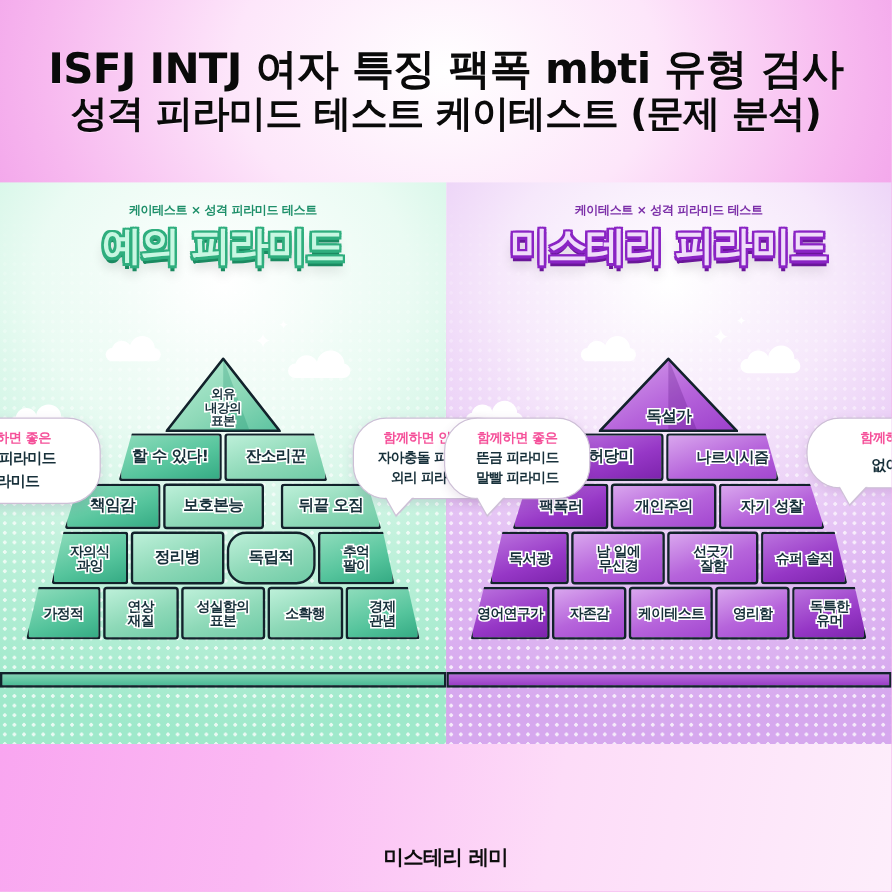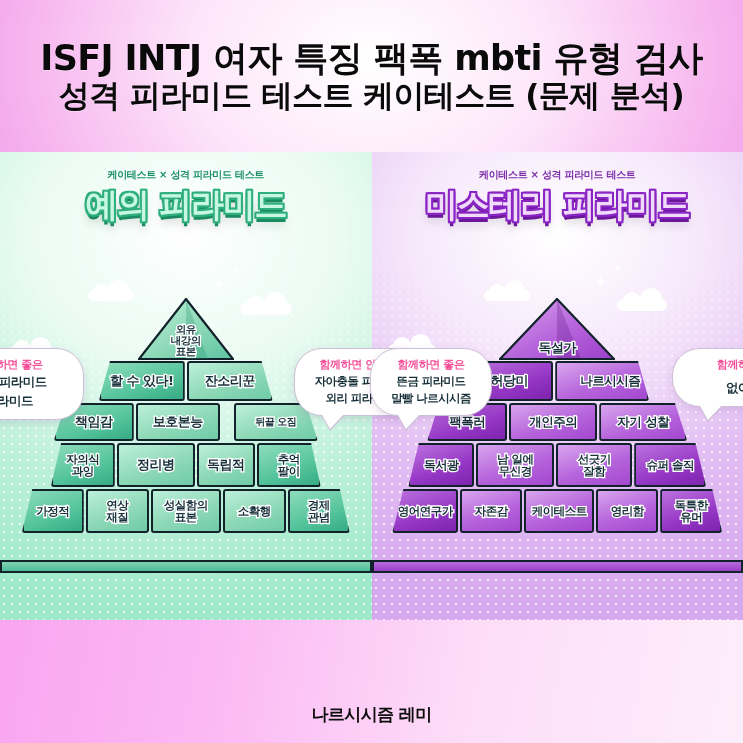--- a/index.html
+++ b/index.html
@@ -220,33 +220,33 @@
         </div>
       </div>
 
       <div class="tier" style="height:38px; margin-top:2px;">
         <div class="brick dark" style="width:80px; font-size:13px; clip-path:polygon(15% 0,100% 0,100% 100%,0 100%);">
           <span>책임감</span>
         </div>
         <div class="brick" style="width:84px; font-size:13px; margin-left:2px;">
           <span>보호본능</span>
         </div>
-        <div class="brick" style="width:84px; font-size:10px; margin-left:14px; clip-path:polygon(0 0,86% 0,100% 100%,0 100%);">
+        <div class="brick" style="width:84px; font-size:13px; margin-left:14px; clip-path:polygon(0 0,86% 0,100% 100%,0 100%);">
           <span>뒤끝 오짐</span>
         </div>
       </div>
 
       <div class="tier" style="height:44px; margin-top:2px;">
         <div class="brick dark" style="width:64px; font-size:11.5px; clip-path:polygon(16% 0,100% 0,100% 100%,0 100%);">
           <span>자의식<br>과잉</span>
         </div>
         <div class="brick" style="width:78px; font-size:13px; margin-left:2px;">
           <span>정리병</span>
         </div>
-        <div class="brick" style="width:58px; font-size:13px; margin-left:2px;">
+        <div class="brick" style="width:74px; font-size:13px; margin-left:2px;border-radius:16px;">
           <span>독립적</span>
         </div>
         <div class="brick dark" style="width:64px; font-size:11.5px; margin-left:2px; clip-path:polygon(0 0,85% 0,100% 100%,0 100%);">
           <span>추억<br>팔이</span>
         </div>
       </div>
 
       <div class="tier" style="height:44px; margin-top:2px;justify-content:center;">
         <div class="brick dark" style="width:62px; font-size:11.5px; clip-path:polygon(17% 0,100% 0,100% 100%,0 100%);">
           <span>가정적</span>
@@ -378,23 +378,23 @@
 
   <div class="bubble" style="left:294px; top:196px; width:132px;">
     <div class="bub-title">함께하면 안 좋은</div>
     <div class="bub-line" style="font-size:11.5px;">자아충돌 피라미드</div>
     <div class="bub-line" style="font-size:11.5px;">외리 피라미드</div>
   </div>
 
   <div class="bubble" style="left:370px; top:196px; width:122px;">
     <div class="bub-title">함께하면 좋은</div>
     <div class="bub-line" style="font-size:11.5px;">뜬금 피라미드</div>
-    <div class="bub-line" style="font-size:11.5px;">말빨 나르시시즘</div>
+    <div class="bub-line" style="font-size:11.5px;">말빨 피라미드</div>
   </div>
 
   <div class="bubble" style="left:672px; top:196px; width:132px;">
     <div class="bub-title">함께하면</div>
     <div class="bub-line" style="margin-top:8px;">없어</div>
   </div>
 </div>
 
 <div class="bottom-band"></div>
-<div class="footer-text">나르시시즘 레미</div>
+<div class="footer-text">미스테리 레미</div>
 
 </body></html>

